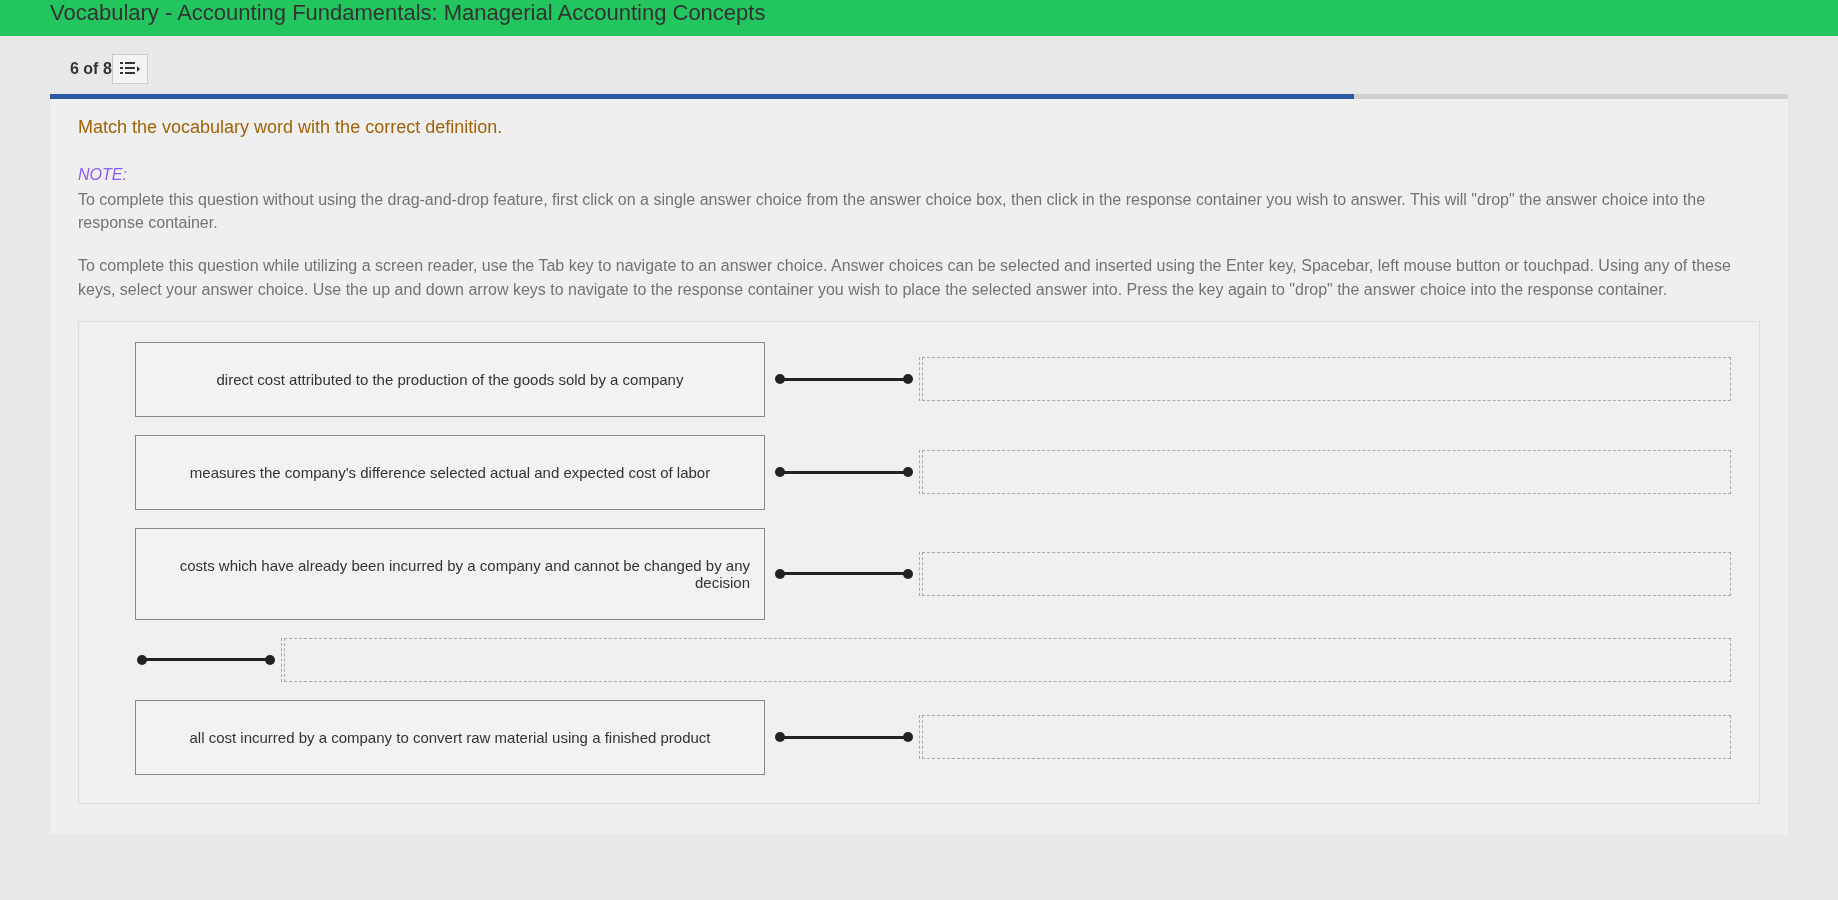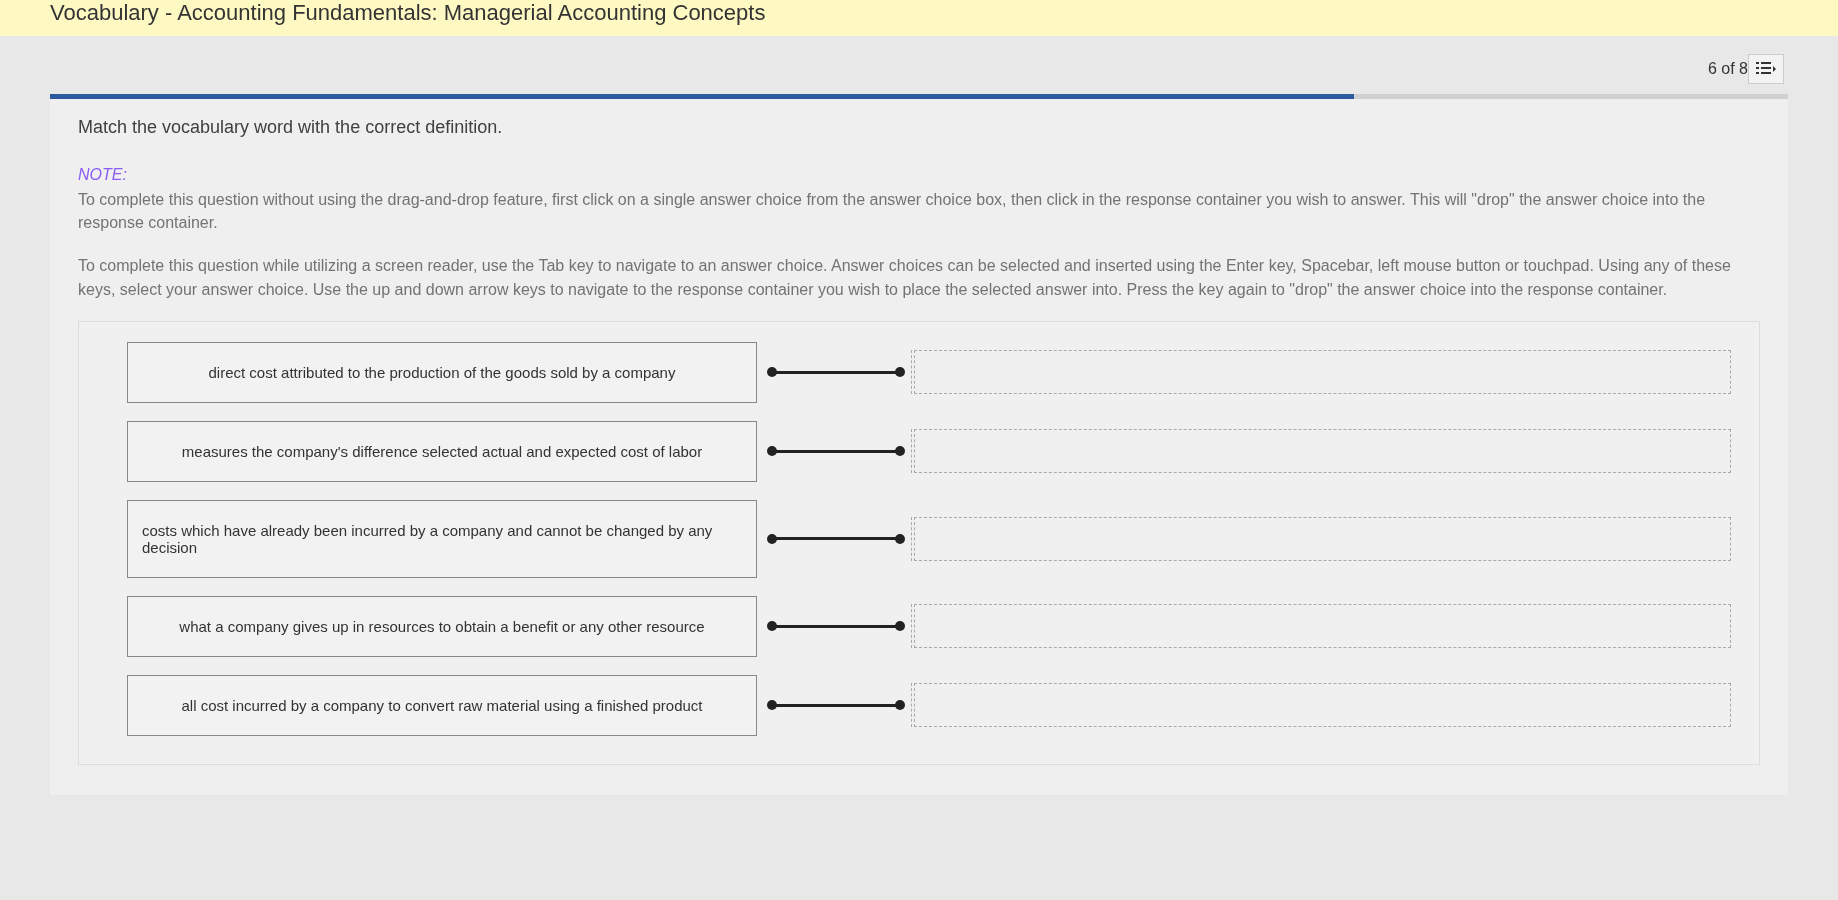--- a/index.html
+++ b/index.html
@@ -4,38 +4,39 @@
 <style>
   * { box-sizing: border-box; margin: 0; padding: 0; }
   body {
     font-family: Arial, Helvetica, sans-serif;
     background: #e8e8e8;
     color: #333;
     width: 1838px;
   }
   .page-header {
     padding: 0 50px 8px 50px;
-    background: #fef9c3;
+    background: #22c55e;
   }
   .page-title {
     font-size: 22px;
     font-weight: 400;
     color: #333;
     margin-bottom: 2px;
   }
   .page-subtitle {
     font-size: 16px;
     color: #555;
   }
   .toolbar {
     display: flex;
-    justify-content: flex-end;
+    justify-content: flex-start;
     align-items: center;
     padding: 18px 54px 10px 70px;
     background: #e8e8e8;
+    font-weight: bold;
   }
   .progress-label {
     font-size: 16px;
     color: #333;
   }
   .menu-btn {
     width: 36px; height: 30px;
     background: #f3f3f3;
     border: 1px solid #ccc;
     display: flex; align-items: center; justify-content: center;
@@ -55,21 +56,21 @@
     background: #2c5aa0;
     width: 75%;
   }
   .content {
     background: #efefef;
     margin: 0 50px;
     padding: 18px 28px 30px 28px;
   }
   .instruction {
     font-size: 18px;
-    color: #404040;
+    color: #a16207;
     margin-bottom: 28px;
   }
   .note-label {
     font-style: italic;
     font-size: 16px;
     color: #8b5cf6;
     margin-bottom: 4px;
   }
   .note-text {
     font-size: 16px;
@@ -89,25 +90,26 @@
     gap: 0;
   }
   .def-box {
     width: 630px;
     min-height: 44px;
     border: 1px solid #888;
     background: #f2f2f2;
     display: flex;
     align-items: center;
     justify-content: center;
-    text-align: left;
-    padding: 21px 14px;
+    text-align: right;
+    padding: 28px 14px;
     font-size: 15px;
     color: #333;
     cursor: grab;
+    margin-left: 8px;
   }
   .connector {
     width: 130px;
     height: 20px;
     position: relative;
     display: flex;
     align-items: center;
     margin: 0 6px 0 14px;
   }
   .connector .line {
@@ -201,21 +203,20 @@
       <div class="connector">
         <span class="dot left"></span>
           <div class="line"></div>
           <span class="dot right"></span>
       </div>
       <div class="sep"></div>
       <div class="drop-box"></div>
     </div>
 
     <div class="match-row">
-      <div class="def-box">what a company gives up in resources to obtain a benefit or any other resource</div>
       <div class="connector">
         <span class="dot left"></span>
           <div class="line"></div>
           <span class="dot right"></span>
       </div>
       <div class="sep"></div>
       <div class="drop-box"></div>
     </div>
 
     <div class="match-row">

